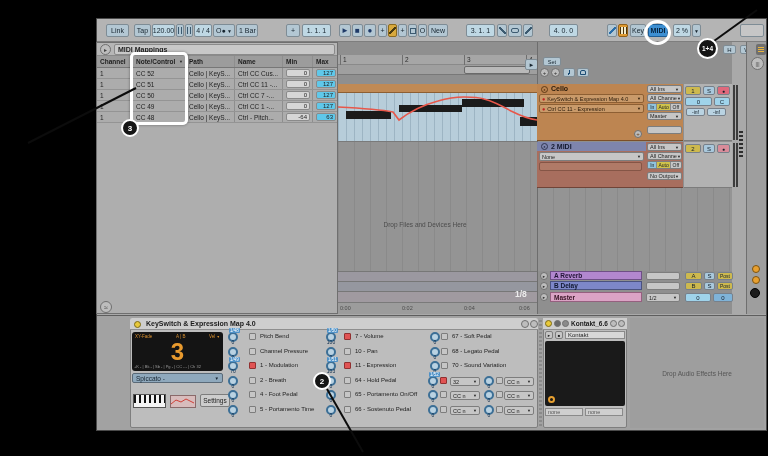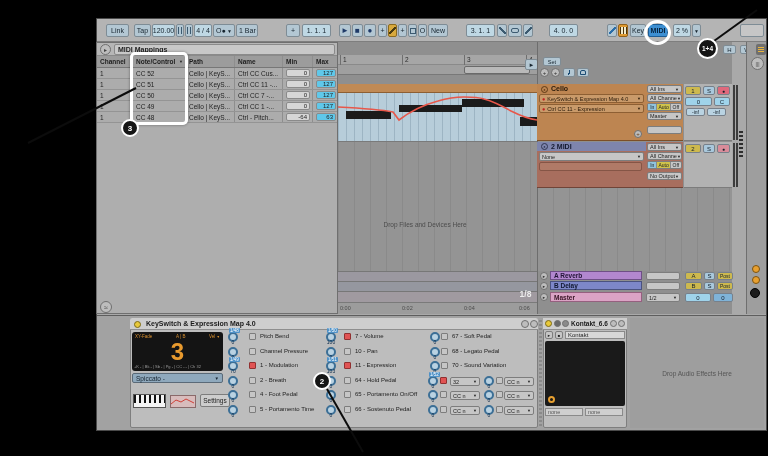--- a/index.html
+++ b/index.html
@@ -160,21 +160,21 @@
 
   <div class="abs" style="left:338px;top:271px;width:199px;height:10px;background:#9b98a0;border-top:1px solid #777"></div>
   <div class="abs" style="left:338px;top:281px;width:199px;height:10px;background:#95979f;border-top:1px solid #777"></div>
   <div class="abs" style="left:338px;top:291px;width:199px;height:11px;background:#a09aa0;border-top:1px solid #777"></div>
   <div class="abs" style="left:338px;top:302px;width:199px;height:12px;background:#9c9c9c;border-top:1px solid #7a7a7a" id="timeruler">
       <span style="position: absolute; left: 2px; top: 2px; font-size: 5.5px; color: rgb(76, 76, 76);">0:00</span>
       <span style="position: absolute; left: 64px; top: 2px; font-size: 5.5px; color: rgb(76, 76, 76);">0:02</span>
       <span style="position: absolute; left: 126px; top: 2px; font-size: 5.5px; color: rgb(76, 76, 76);">0:04</span>
       <span style="position: absolute; left: 181px; top: 2px; font-size: 5.5px; color: rgb(76, 76, 76);">0:06</span>
     </div>
-  <div class="abs" style="left:515px;top:289px;width:21px;height:11px;font-size:8.5px;font-weight:bold;color:#ececec;text-align:center">1/8</div>
+  <div class="abs" style="left:515px;top:289px;width:21px;height:11px;font-size:8.5px;font-weight:bold;color:#ececec;text-align:left">1/8</div>
 
   <div class="abs" style="left:537px;top:84px;width:109px;height:57px;background:#bd8551;border-bottom:1px solid #7c4f27">
     <span class="abs" style="left:4px;top:2px;width:7px;height:7px;border:1px solid #5e3a16;border-radius:50%;font-size:4px;color:#5e3a16;display:flex;align-items:center;justify-content:center">
         <span>●</span>
       </span>
     <span class="abs" style="left:14px;top:1px;font-size:7px;font-weight:bold;color:#2a1a0a">Cello</span>
     <span class="hbox" style="left:2px;top:10px;width:105px;height:9px;background:#c99a6a;border-color:#8d5f33;color:#2a1a0a">
         <span style="color:#c02020;margin-right:2px">●</span>
         <span>KeySwitch &amp; Expression Map 4.0</span>
         <span style="margin-left:auto;font-size:4px">▼</span>

